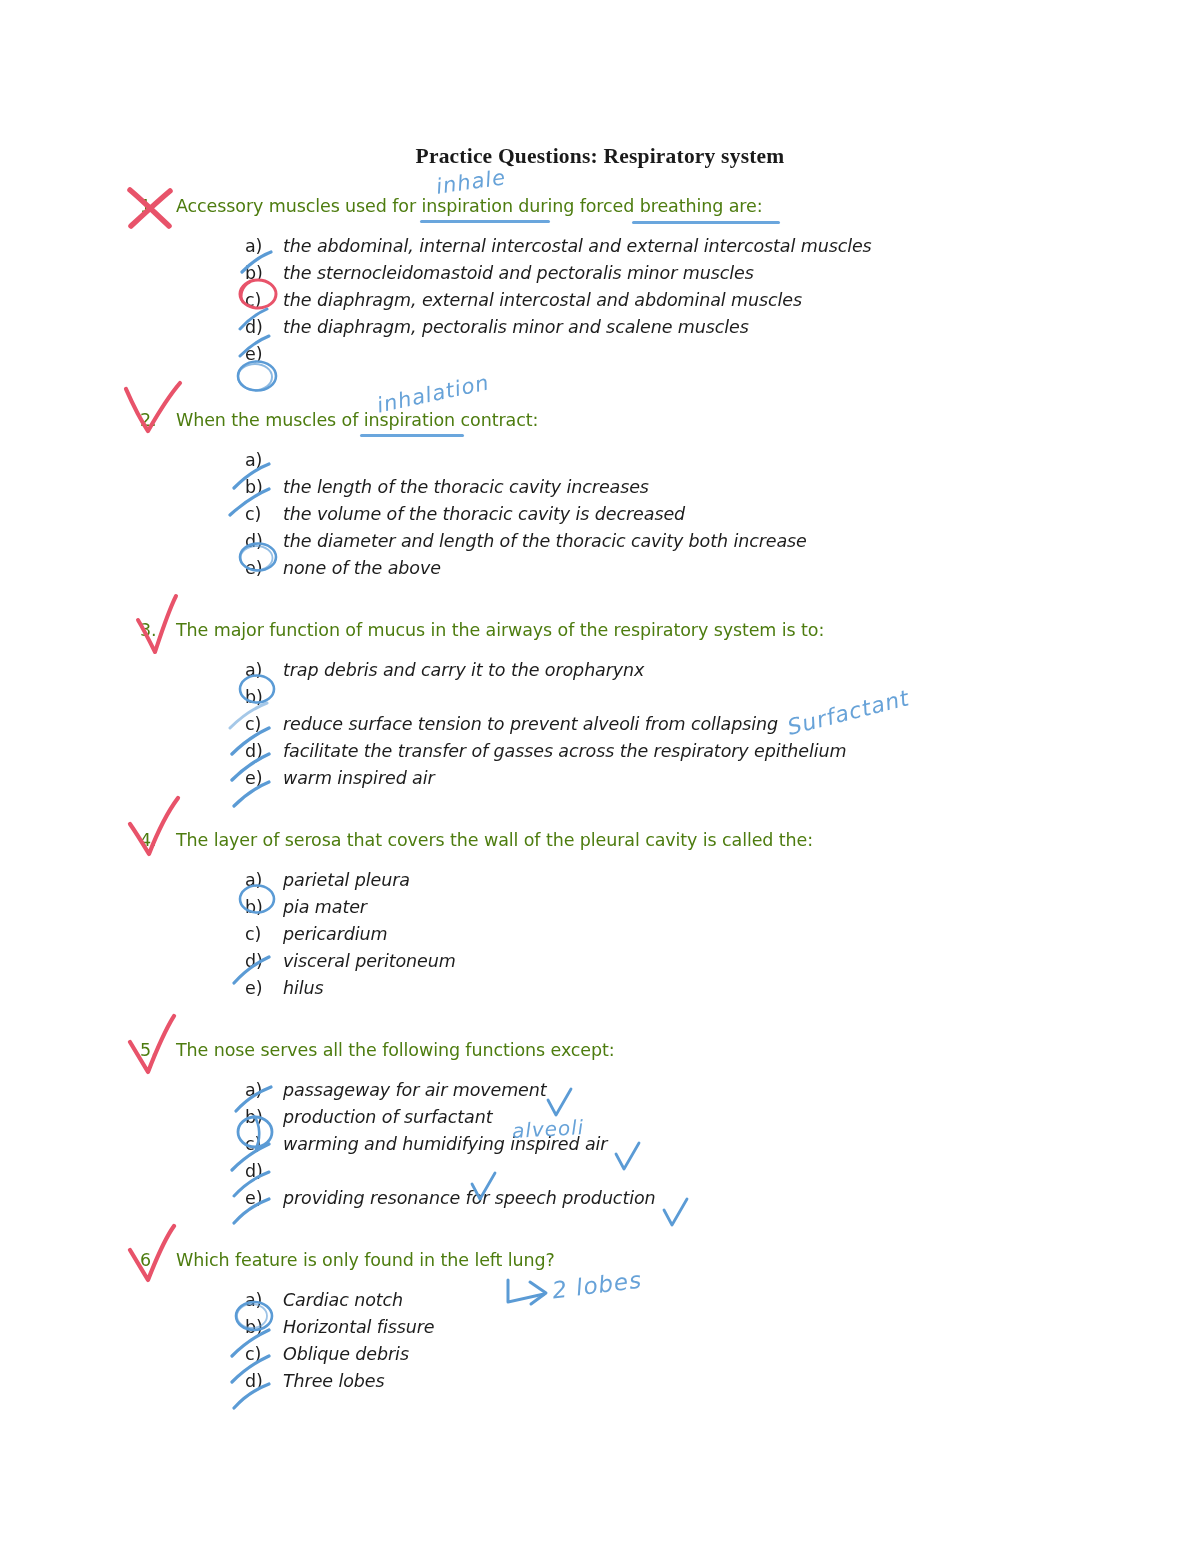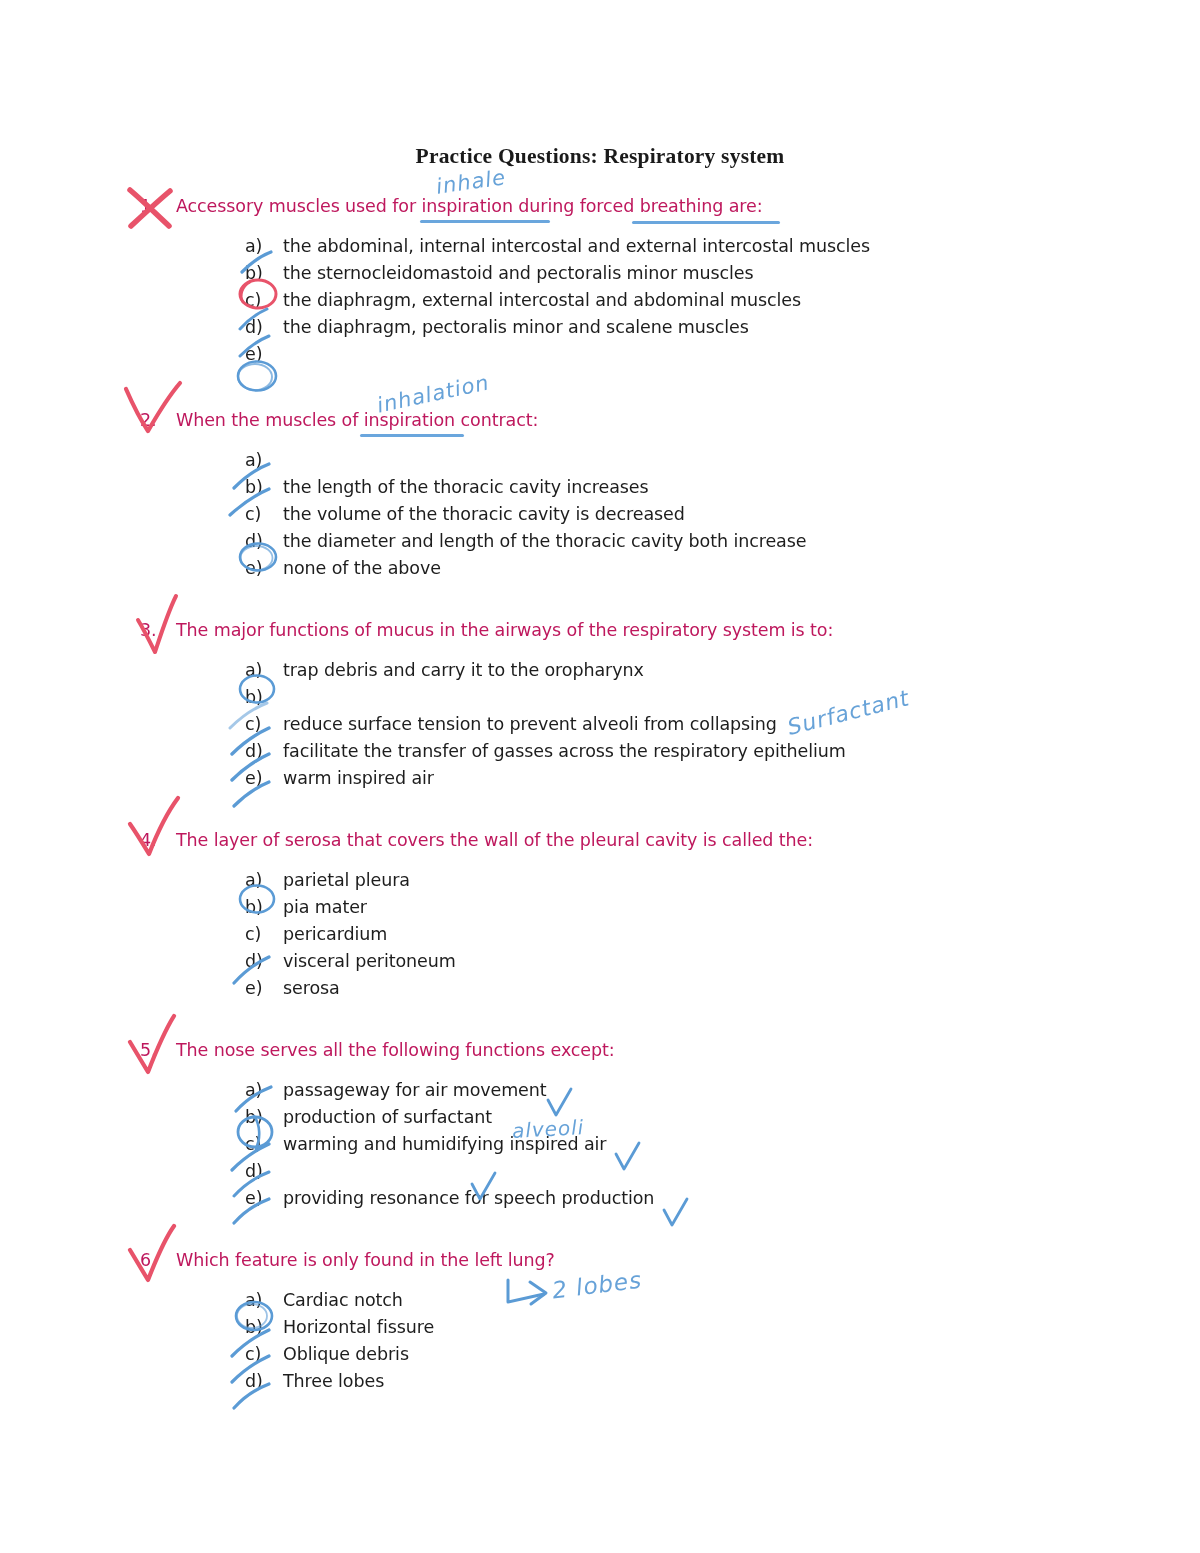--- a/index.html
+++ b/index.html
@@ -31,21 +31,21 @@
   }
   .question {
     position: absolute;
     left: 140px;
     width: 960px;
   }
   .q-head {
     display: flex;
     align-items: baseline;
     font-size: 17.5px;
-    color: #be185d;
+    color: #4d7c0f;
     letter-spacing: -0.1px;
   }
   .q-num {
     width: 36px;
     flex: 0 0 36px;
     font-size: 17.5px;
   }
   .q-text {
     flex: 1 1 auto;
     white-space: nowrap;
@@ -64,20 +64,21 @@
     letter-spacing: -0.1px;
   }
   .opt-letter {
     width: 38px;
     flex: 0 0 38px;
     position: relative;
   }
   .opt-text {
     flex: 1 1 auto;
     white-space: nowrap;
+    font-style: italic;
   }
 
   
   .ink {
     position: absolute;
     pointer-events: none;
   }
   .ink-note {
     position: absolute;
     font-family: "DejaVu Sans", sans-serif;
@@ -208,21 +209,21 @@
   <svg class="ink" style="left:232px; top:462px;" width="40" height="28" viewBox="0 0 40 28">
     <path d="M2,26 C12,16 24,7 37,2" stroke="#5b9bd5" stroke-width="3.2" fill="none" stroke-linecap="round"></path>
   </svg>
   <svg class="ink" style="left:228px; top:487px;" width="44" height="30" viewBox="0 0 44 30">
     <path d="M2,28 C13,18 27,8 41,2" stroke="#5b9bd5" stroke-width="3.2" fill="none" stroke-linecap="round"></path>
   </svg>
 
   <div class="question" style="top:620px;">
     <div class="q-head">
       <span class="q-num">3.</span>
-      <span class="q-text">The major functions of mucus in the airways of the respiratory system is to:</span>
+      <span class="q-text">The major function of mucus in the airways of the respiratory system is to:</span>
     </div>
     <div class="options">
       <div class="option">
         <span class="opt-letter">a)</span>
         <span class="opt-text">trap debris and carry it to the oropharynx</span>
       </div>
       <div class="option">
         <span class="opt-letter">b)</span>
       </div>
       <div class="option">
@@ -280,21 +281,21 @@
       <div class="option">
         <span class="opt-letter">c)</span>
         <span class="opt-text">pericardium</span>
       </div>
       <div class="option">
         <span class="opt-letter">d)</span>
         <span class="opt-text">visceral peritoneum</span>
       </div>
       <div class="option">
         <span class="opt-letter">e)</span>
-        <span class="opt-text">serosa</span>
+        <span class="opt-text">hilus</span>
       </div>
     </div>
   </div>
 
   <svg class="ink" style="left:126px; top:798px;" width="62" height="62" viewBox="0 0 62 62">
     <path d="M4,26 C11,36 17,46 23,56 C30,38 40,16 52,0" stroke="#e8536a" stroke-width="4.2" fill="none" stroke-linecap="round" stroke-linejoin="round"></path>
   </svg>
 
   <svg class="ink" style="left:236px; top:882px;" width="44" height="34" viewBox="0 0 44 34">
     <ellipse cx="21" cy="17" rx="17" ry="13.5" stroke="#5b9bd5" stroke-width="2.6" fill="none"></ellipse>

